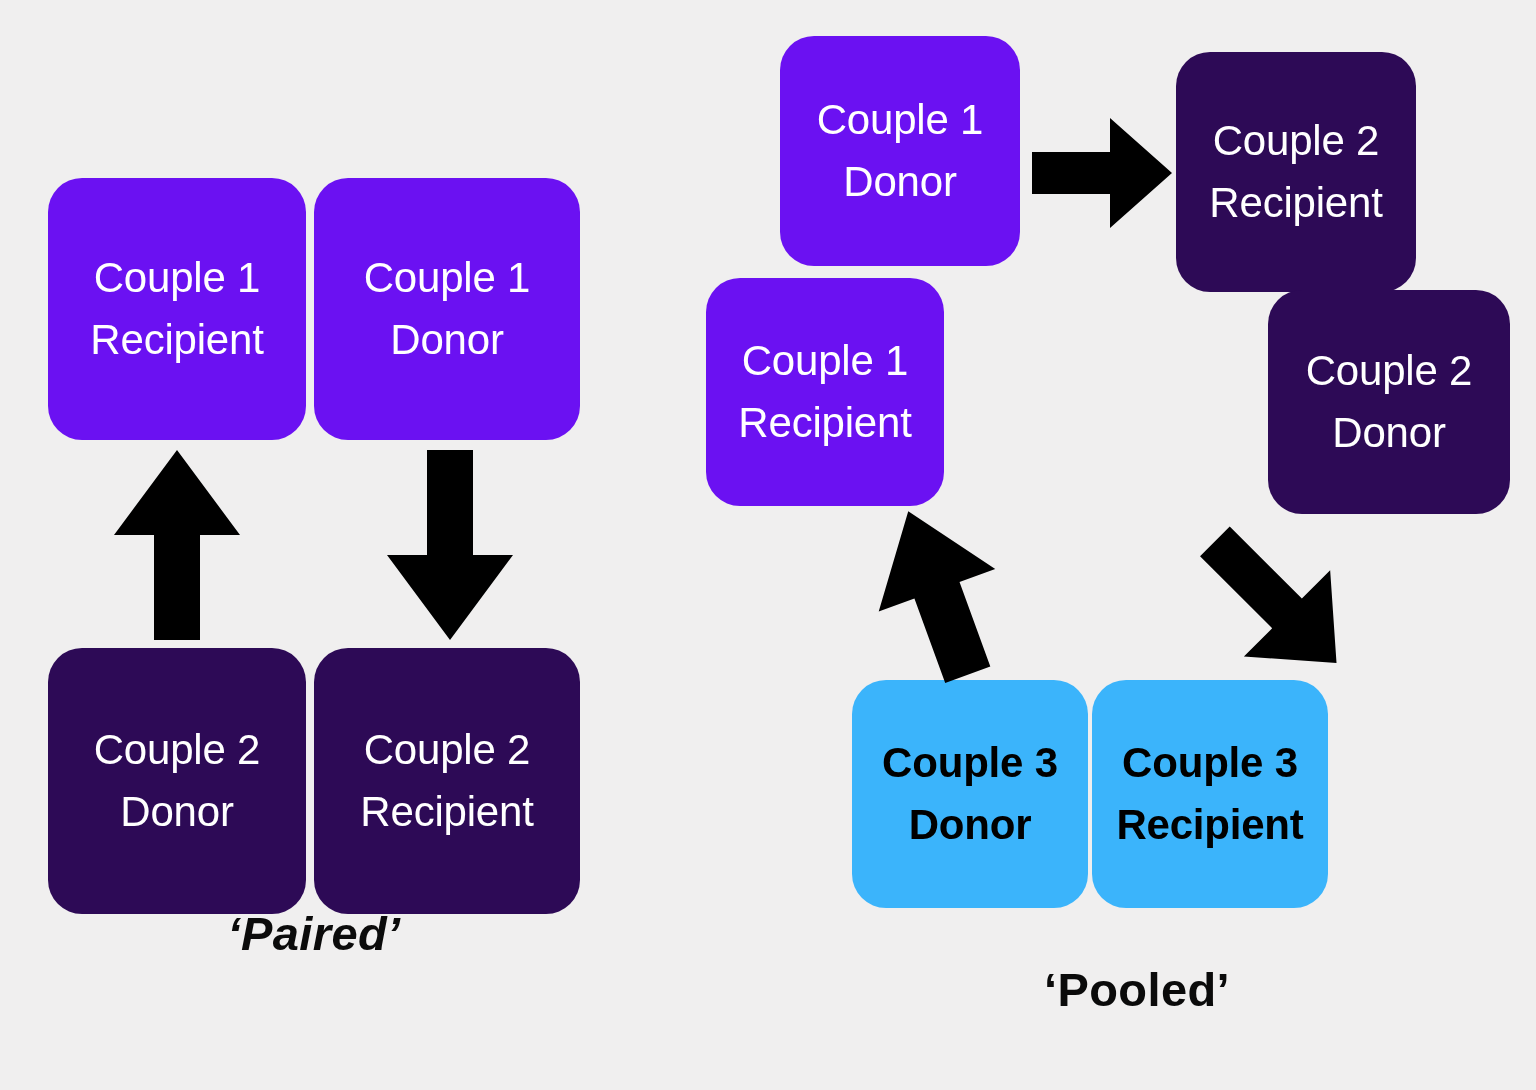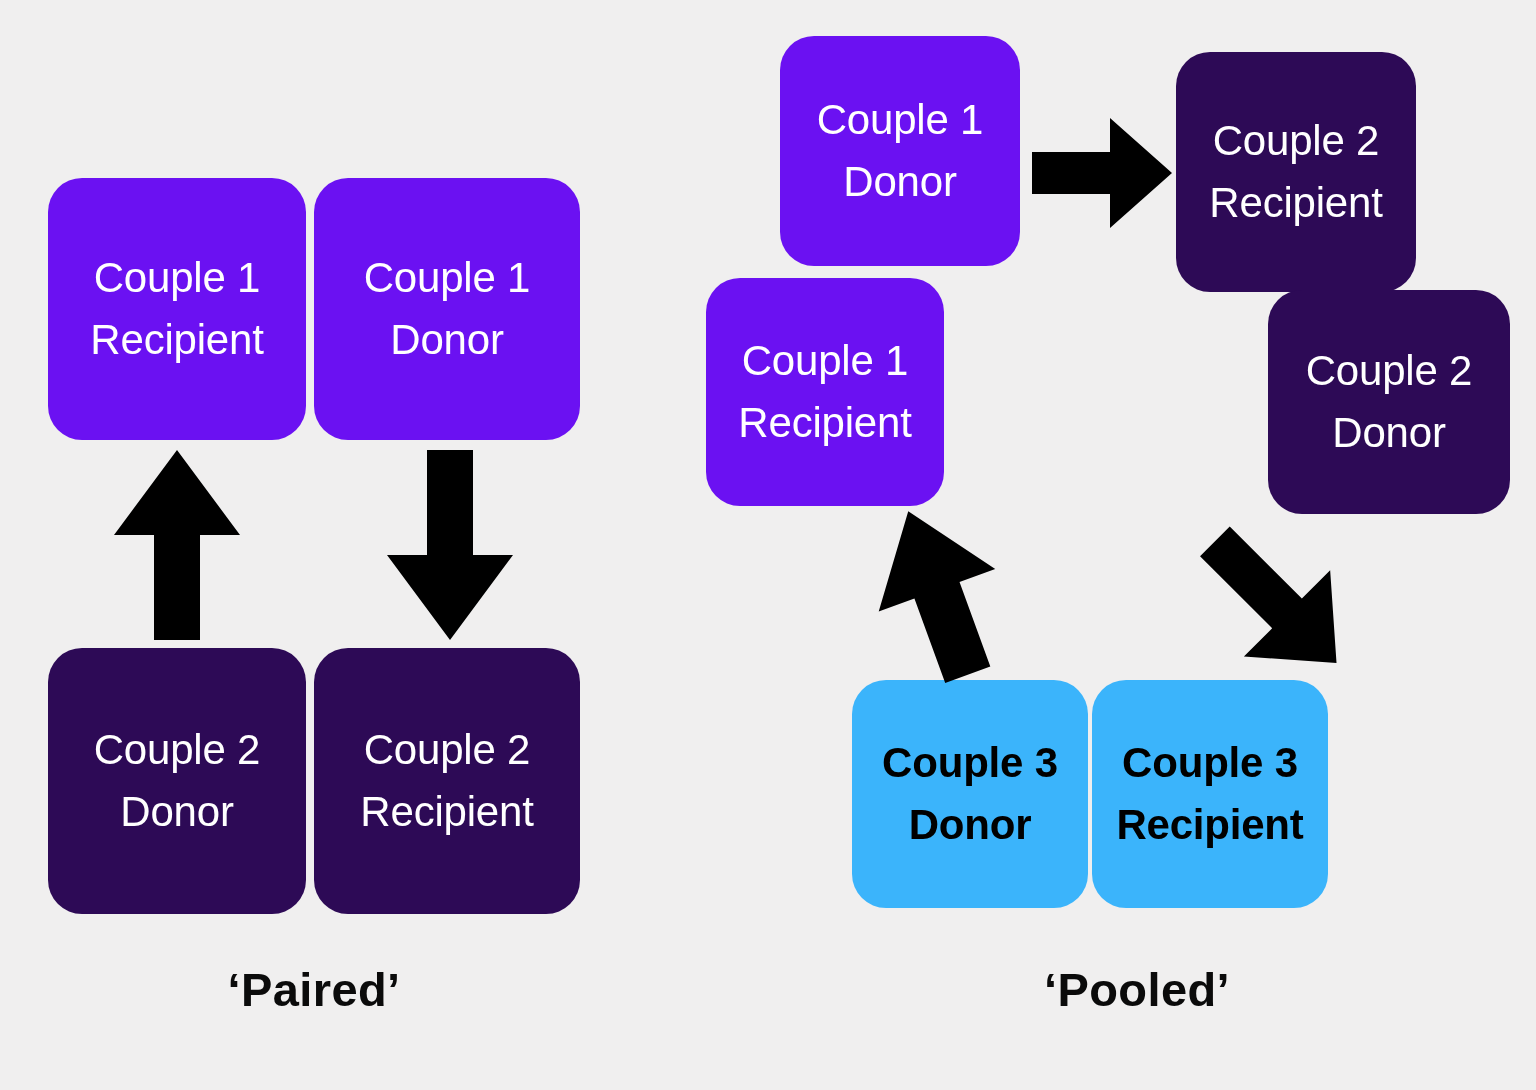--- a/index.html
+++ b/index.html
@@ -65,21 +65,21 @@
   
   .caption {
     position: absolute;
     font-size: 47px;
     font-weight: bold;
     color: #0b0b0b;
     letter-spacing: 0.4px;
     white-space: nowrap;
     text-align: center;
   }
-  #caption-paired { left: 0px;   top: 962px; width: 628px; }
+  #caption-paired { left: 0px;   top: 906px; width: 628px; font-style: italic; }
   #caption-pooled { left: 823px; top: 962px; width: 628px; }
 </style>
 </head>
 <body>
 
 <div id="canvas">
 
   <div class="node" id="p-c1-recipient" style="background:#6b11f2">
     <span class="line">Couple 1</span>
     <span class="line">Recipient</span>

